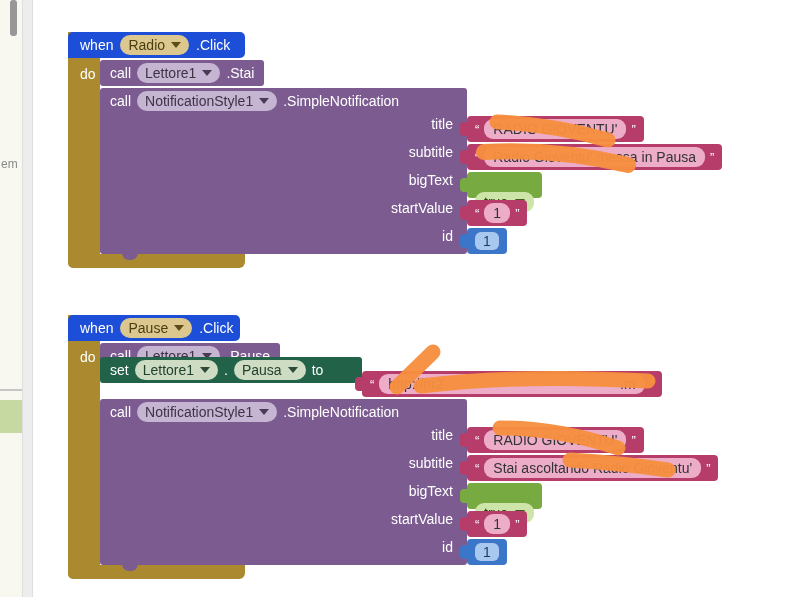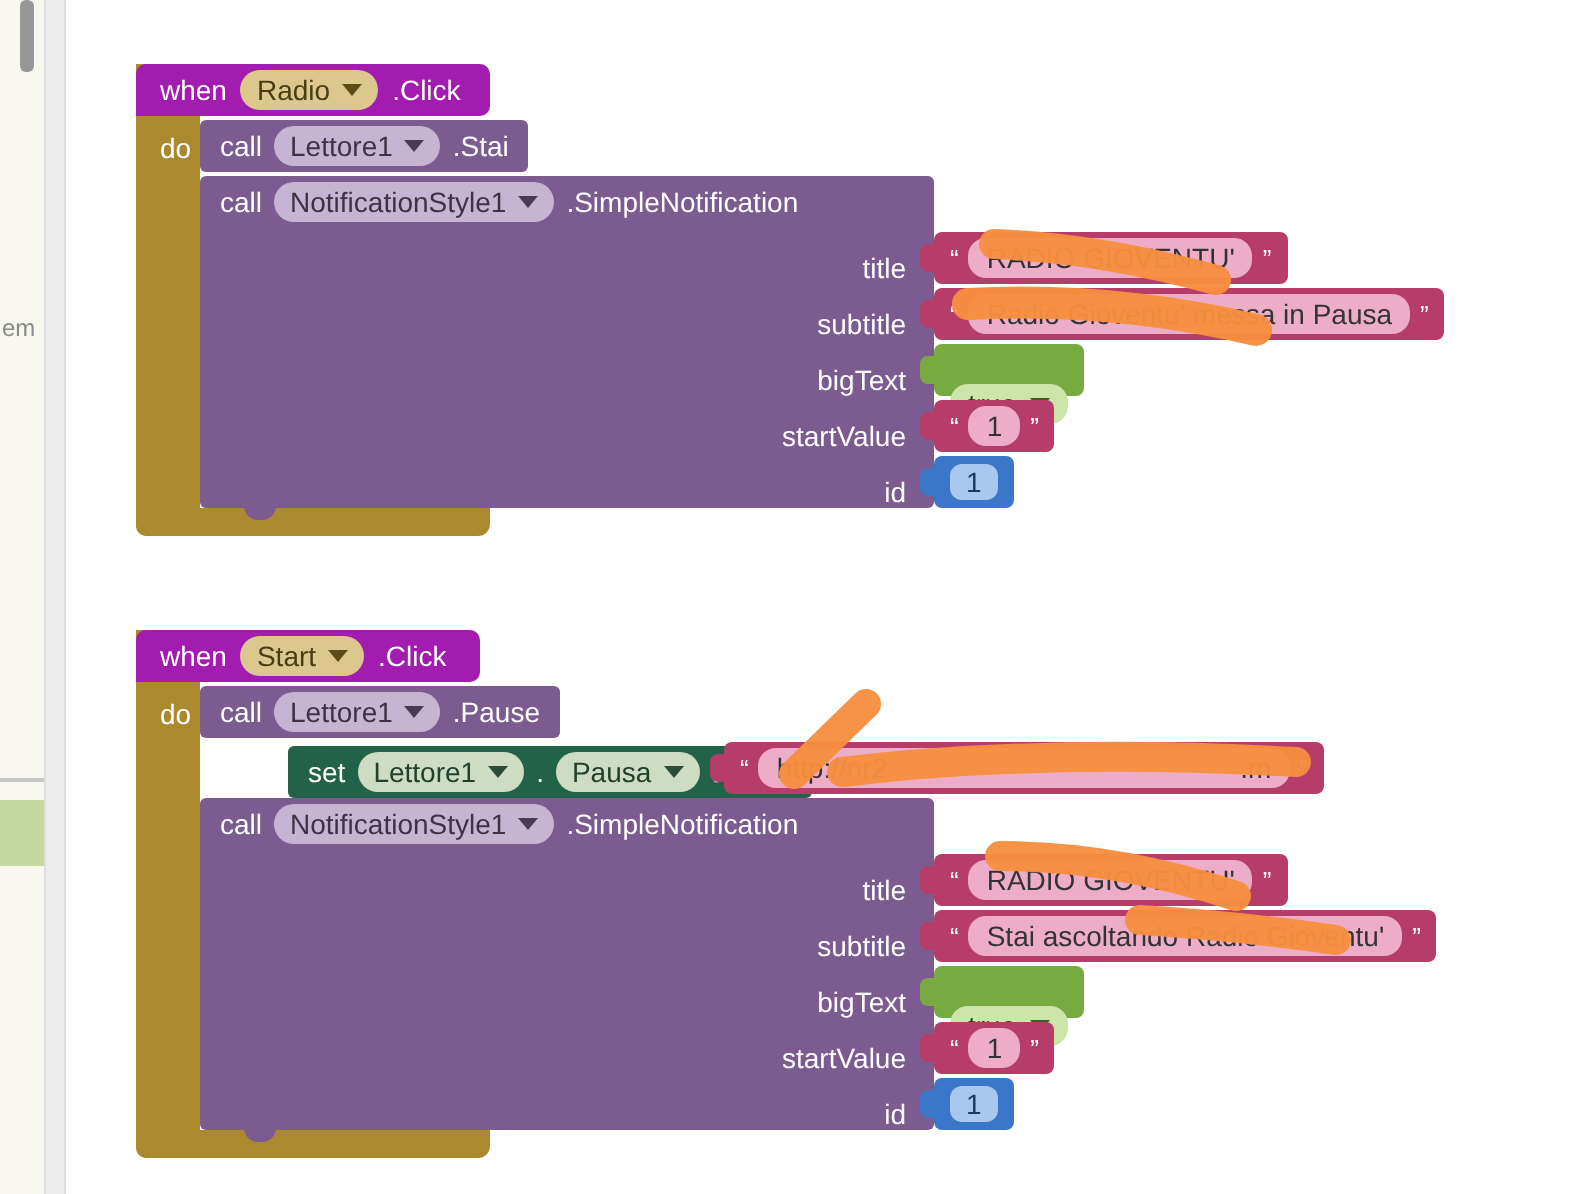--- a/index.html
+++ b/index.html
@@ -10,38 +10,38 @@
   
   .sidebar{left:0;top:0;width:22px;height:597px;background:#f8f8f1;}
   .scroll-thumb{left:10px;top:0;width:7px;height:36px;background:#979797;border-radius:3px;}
   .partial-text{left:1px;top:157px;font-size:12px;color:#8a8a8a;}
   .sidebar-divider{left:0;top:389px;width:22px;height:2px;background:#c6c6c6;}
   .green-swatch{left:0;top:400px;width:22px;height:33px;background:#c6d9a0;}
   .scrollstrip{left:22px;top:0;width:11px;height:597px;background:#ededed;
                border-left:1px solid #dedede;border-right:1px solid #dedede;box-sizing:border-box;}
 
   
-  .gold{background:#a21caf;}
+  .gold{background:#1d4ed8;}
   .ev-header{height:26px;border-radius:5px 5px 5px 0;display:flex;align-items:center;gap:7px;
              padding:0 12px;color:#fff;font-size:14px;font-weight:500;}
   .spine{width:32px;background:#ab8a2f;border-radius:0 0 0 5px;}
   .foot{height:14px;background:#ab8a2f;border-radius:0 0 6px 6px;}
   .do-label{color:#fff;font-size:14px;font-weight:500;}
 
   .stackrow{height:26px;display:inline-flex;align-items:center;gap:6px;padding:0 10px;
             color:#fff;font-size:14px;font-weight:500;border-radius:3px;white-space:nowrap;}
   .purple{background:#7c5b90;}
   .greenset{background:#226249;}
 
   .bigcall{background:#7c5b90;border-radius:3px;width:367px;height:166px;}
   .bigcall::after{content:"";position:absolute;left:22px;bottom:-6px;width:16px;height:7px;
                   background:#7c5b90;border-radius:0 0 7px 7px;}
   .bigcall-header{height:26px;display:flex;align-items:center;gap:6px;padding:0 10px;
                   color:#fff;font-size:14px;font-weight:500;white-space:nowrap;}
-  .param-row{height:26px;margin-top:2px;display:flex;justify-content:flex-end;align-items:flex-end;
+  .param-row{height:26px;margin-top:2px;display:flex;justify-content:flex-end;align-items:flex-start;
              padding-right:14px;color:#fff;font-size:14px;font-weight:500;}
 
   
   .dd{display:inline-flex;align-items:center;gap:6px;padding:2px 8px;border-radius:10px;
       font-size:14px;font-weight:500;white-space:nowrap;cursor:pointer;}
   .dd-gold{background:#dcc88f;color:#4a3d14;}
   .dd-purple{background:#c6b5d2;color:#3c3344;}
   .dd-green{background:#cddcc3;color:#22402e;}
   .caret{width:0;height:0;border-left:5px solid transparent;border-right:5px solid transparent;
          border-top:6px solid #5a5a5a;}
@@ -152,37 +152,37 @@
   </div>
   <div class="abs vblock math-block" style="left:467px;top:228px;">
     <span class="math-field">1</span>
   </div>
 
   <div class="abs spine" style="left:68px;top:315px;height:264px;"></div>
   <div class="abs foot" style="left:68px;top:565px;width:177px;"></div>
   <div class="abs ev-header gold" style="left:68px;top:315px;width:148px;">
     <span>when</span>
     <span class="dd dd-gold">
-      <span>Start</span>
+      <span>Pause</span>
       <span class="caret"></span>
     </span>
     <span>.Click</span>
   </div>
   <span class="abs do-label" style="left:80px;top:349px;">do</span>
 
   <div class="abs stackrow purple" style="left:100px;top:343px;">
     <span>call</span>
     <span class="dd dd-purple">
       <span>Lettore1</span>
       <span class="caret"></span>
     </span>
     <span>.Pause</span>
   </div>
 
-  <div class="abs stackrow greenset" style="left:100px;top:373px;width:242px;margin-left:44px;">
+  <div class="abs stackrow greenset" style="left:100px;top:357px;width:242px;">
     <span>set</span>
     <span class="dd dd-green">
       <span>Lettore1</span>
       <span class="caret"></span>
     </span>
     <span>.</span>
     <span class="dd dd-green">
       <span>Pausa</span>
       <span class="caret"></span>
     </span>

